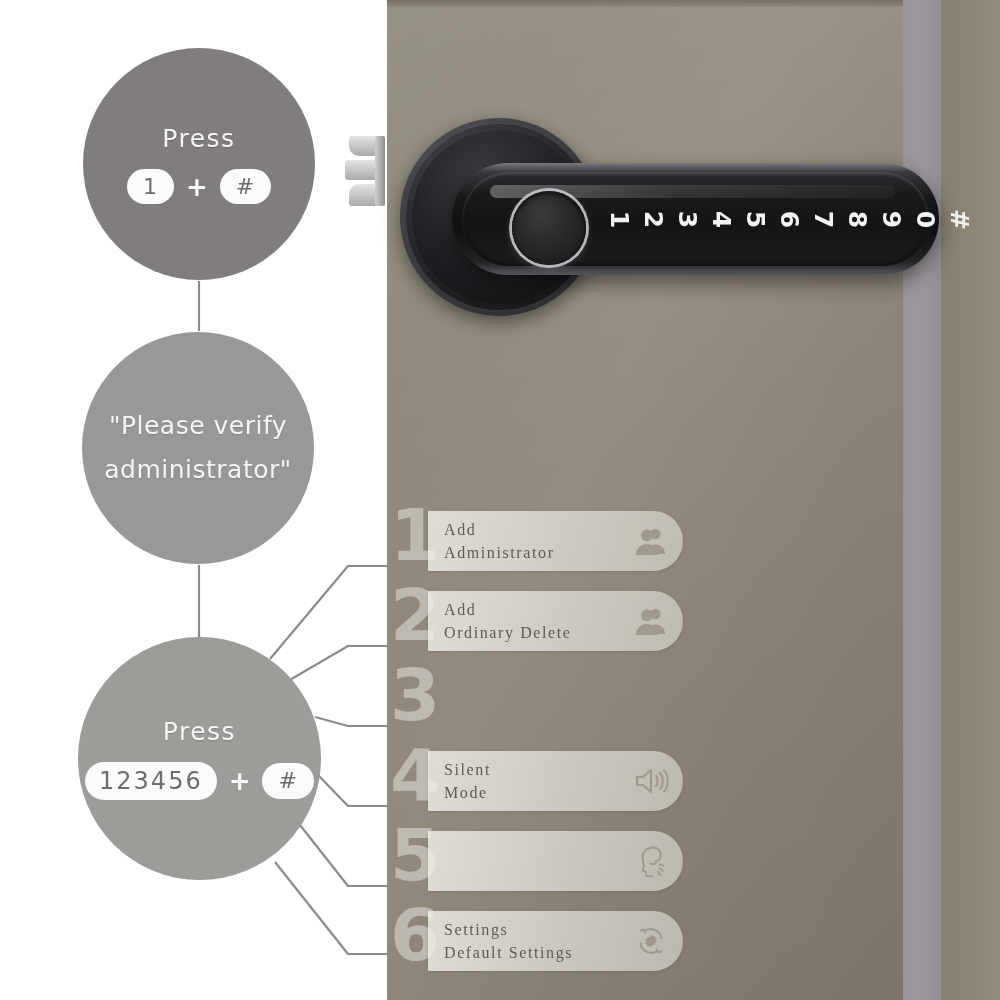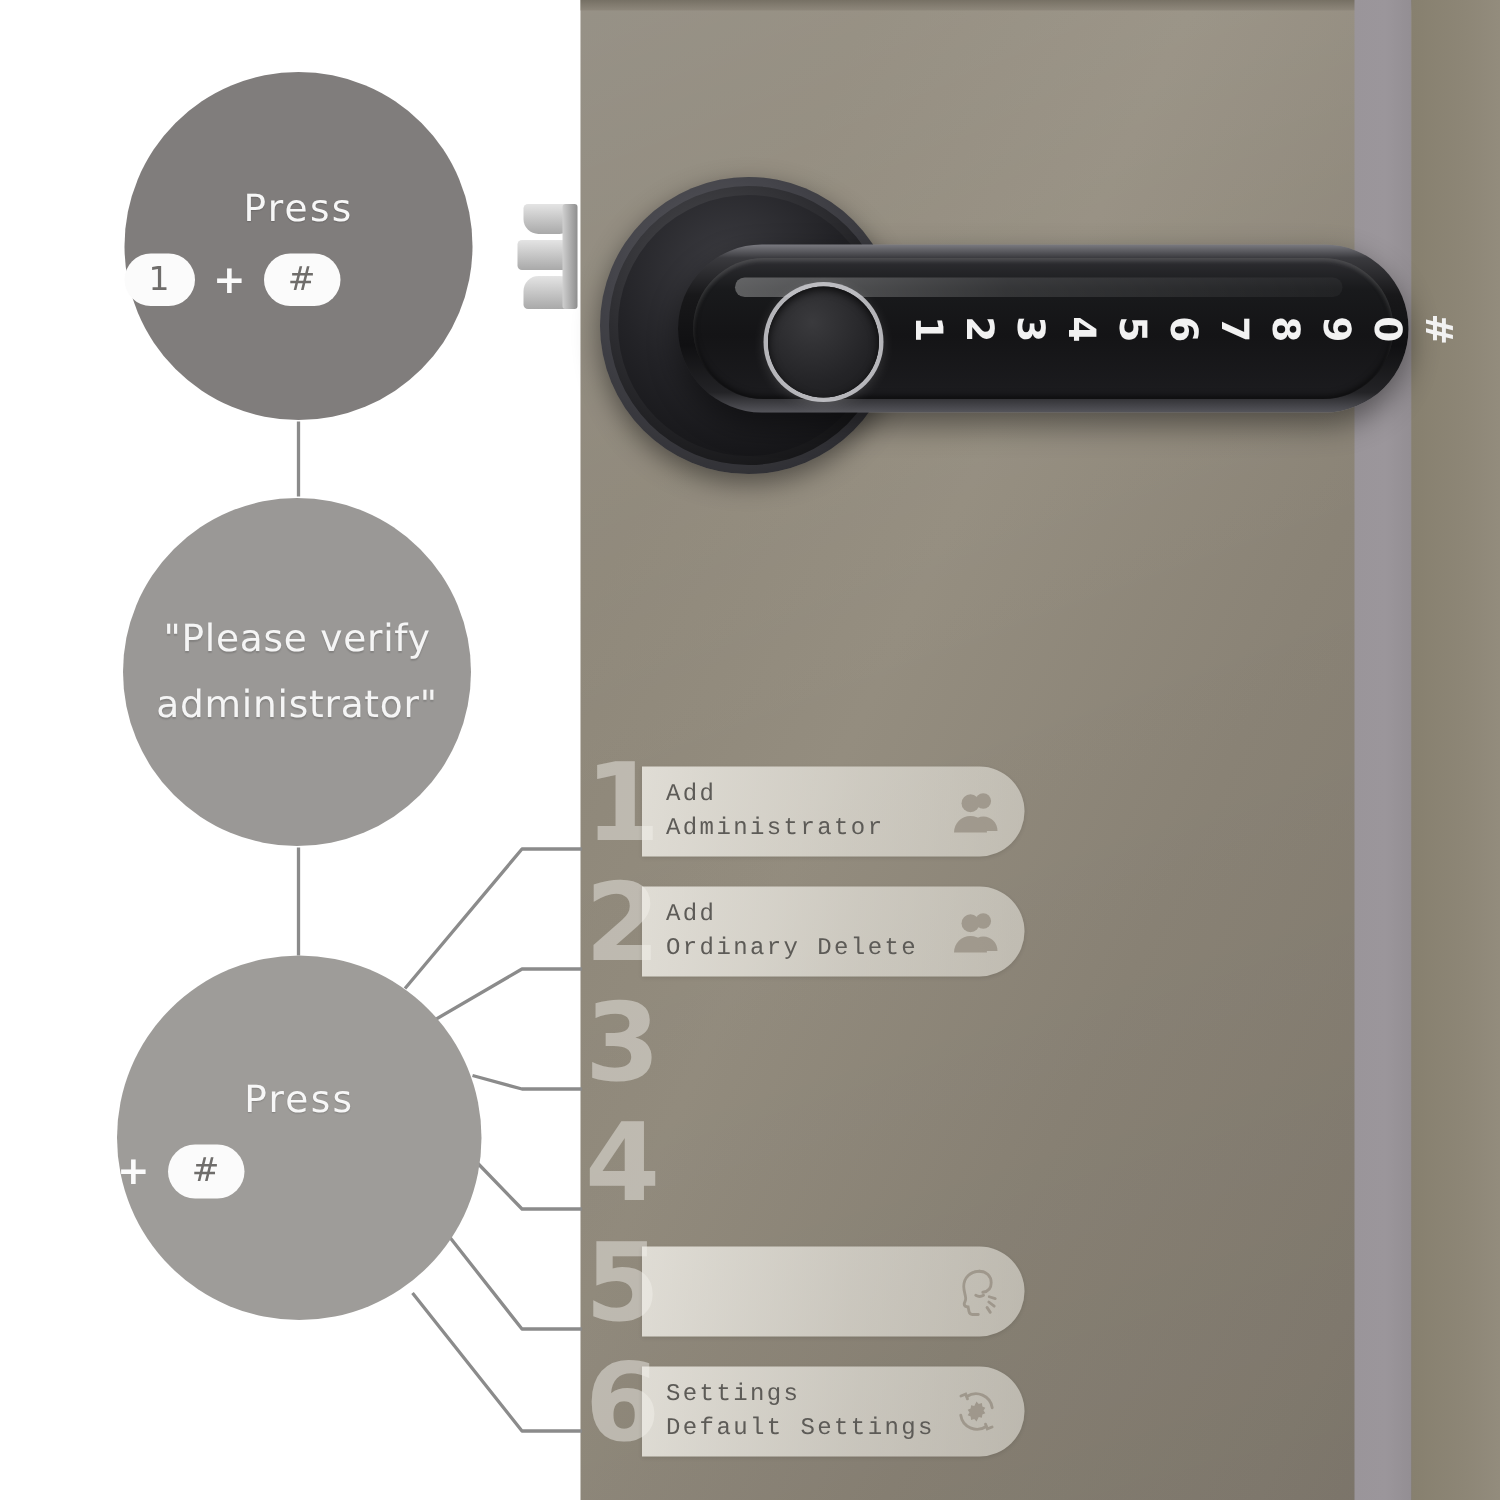--- a/index.html
+++ b/index.html
@@ -42,21 +42,21 @@
     background:linear-gradient(90deg,rgba(255,255,255,.30),rgba(255,255,255,.12) 45%,rgba(255,255,255,.04));}
   .fp-ring{position:absolute;left:50px;top:19px;width:74px;height:74px;border-radius:50%;
     background:radial-gradient(circle at 40% 32%,#3a3a3d 0%,#242427 60%,#1a1a1c 100%);
     box-shadow:0 0 0 3px rgba(206,206,210,.85), inset 0 2px 6px rgba(0,0,0,.75), 0 2px 10px rgba(255,255,255,.25);}
   .keys{position:absolute;left:140px;top:0;height:100%;display:flex;align-items:center;gap:0;}
   .key{width:34px;text-align:center;color:#f2f2f2;font-family:"DejaVu Sans",sans-serif;
     font-size:25px;font-weight:700;transform:rotate(90deg);line-height:1;}
 
   
   .circ{position:absolute;border-radius:50%;display:flex;flex-direction:column;
-    justify-content:center;color:#fff;text-align:center;}
+    align-items:center;justify-content:center;color:#fff;text-align:center;}
   .c1{left:83px;top:48px;width:232px;height:232px;background:#807d7c;}
   .c2{left:82px;top:332px;width:232px;height:232px;background:#9a9896;}
   .c3{left:78px;top:637px;width:243px;height:243px;background:#9e9c99;}
 
   .press-word{font-family:"DejaVu Sans",sans-serif;font-size:25px;letter-spacing:1.5px;
     color:#f7f7f7;margin-bottom:16px;text-shadow:0 1px 1px rgba(0,0,0,.18);}
   .pill-row{display:flex;align-items:center;gap:12px;}
   .pill{background:#fbfbfb;border-radius:999px;padding:4px 16px;color:#6f6d6b;
     font-family:"DejaVu Sans",sans-serif;font-size:22px;font-weight:400;letter-spacing:1px;line-height:1.25;}
   .pill.wide{padding:4px 14px;font-size:24px;letter-spacing:2px;}
@@ -68,21 +68,21 @@
   .wires{position:absolute;left:0;top:0;width:1000px;height:1000px;pointer-events:none;}
 
   
   .menu{position:absolute;left:390px;top:505px;width:300px;}
   .mrow{position:relative;height:80px;margin-bottom:0;}
   .mnum{position:absolute;left:0px;top:-6px;font-family:"DejaVu Sans",sans-serif;
     font-size:72px;font-weight:700;color:rgba(232,230,224,.52);line-height:1;}
   .mcard{position:absolute;left:38px;top:6px;width:255px;height:60px;border-radius:0 30px 30px 0;
     background:linear-gradient(100deg,rgba(243,241,235,.80) 0%,rgba(236,234,227,.66) 55%,rgba(229,227,219,.58) 100%);
     box-shadow:0 1px 3px rgba(0,0,0,.10);display:flex;align-items:center;}
-  .mtext{padding-left:16px;color:#5d5b57;font-family:Liberation Mono, monospace;
+  .mtext{padding-left:16px;color:#5d5b57;font-family:Liberation Serif, serif;
     font-size:16px;letter-spacing:1.6px;line-height:1.45;}
   .mico{position:absolute;right:14px;top:50%;transform:translateY(-50%);
     width:36px;height:36px;opacity:.62;}
   .mico svg{width:100%;height:100%;display:block;}
 </style>
 </head>
 <body>
 
 <div id="stage">
 
@@ -148,20 +148,21 @@
   </div>
 
   <div class="circ c2">
     <div class="verify-line">"Please verify</div>
     <div class="verify-line">administrator"</div>
   </div>
 
   <div class="circ c3">
     <div class="press-word">Press</div>
     <div class="pill-row">
+      <span class="pill wide">123456</span>
       <span class="plus">+</span>
       <span class="pill">#</span>
     </div>
   </div>
 
   <div class="menu">
 
     <div class="mrow">
       <div class="mnum">1</div>
       <div class="mcard">
@@ -201,20 +202,34 @@
         </span>
       </div>
     </div>
 
     <div class="mrow">
       <div class="mnum">3</div>
     </div>
 
     <div class="mrow">
       <div class="mnum">4</div>
+      <div class="mcard">
+        <div class="mtext">
+          <div>Silent</div>
+          <div>Mode</div>
+        </div>
+        <span class="mico">
+          <svg viewBox="0 0 36 36" fill="none" stroke="#8b8275" stroke-width="2.1" stroke-linejoin="round">
+            <path d="M4 14h6l8-7v22l-8-7H4z"></path>
+            <path d="M23 13c2 1.6 2 8.4 0 10" stroke-linecap="round"></path>
+            <path d="M27 10c3.4 2.6 3.4 13.4 0 16" stroke-linecap="round"></path>
+            <path d="M31 7.5c4.8 3.6 4.8 17.4 0 21" stroke-linecap="round"></path>
+          </svg>
+        </span>
+      </div>
     </div>
 
     <div class="mrow">
       <div class="mnum">5</div>
       <div class="mcard">
         <span class="mico">
           <svg viewBox="0 0 36 36" fill="none" stroke="#8b8275" stroke-width="1.9" stroke-linecap="round">
             <path d="M20 4.5c-6 0-10.5 4.3-10.5 10.2 0 3.4 1.3 5.6 1.3 8.1 0 1.6-1 2.4-1 3.6 0 1.3 1.3 1.9 2.6 1.9l.6 3.1c.2 1.1 1 1.9 2.2 1.9h4"></path>
             <path d="M20 4.5c4.6 0 7.8 3.2 7.8 7.6 0 4.1-2.6 6-5.6 6.4"></path>
             <path d="M17.5 20.5c1.6 1 3.6 1 5.2 0"></path>

